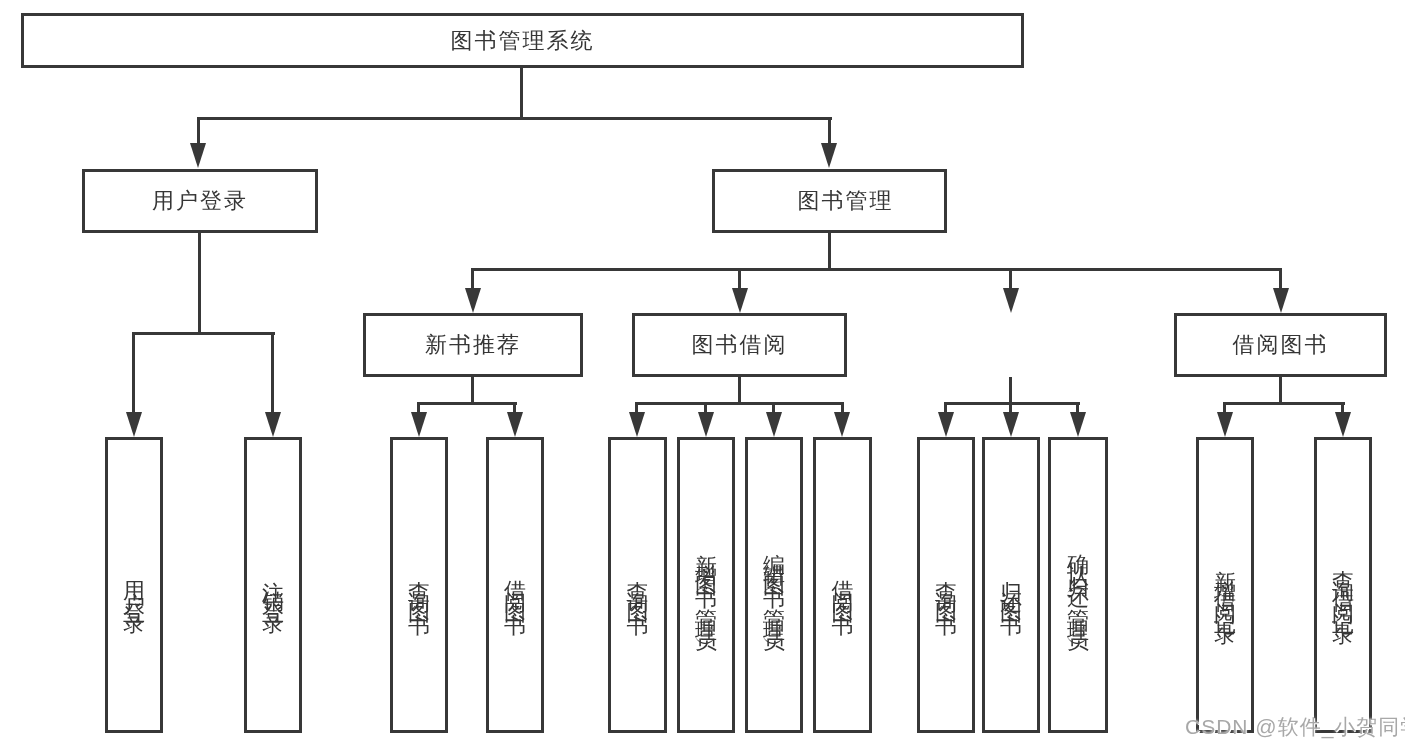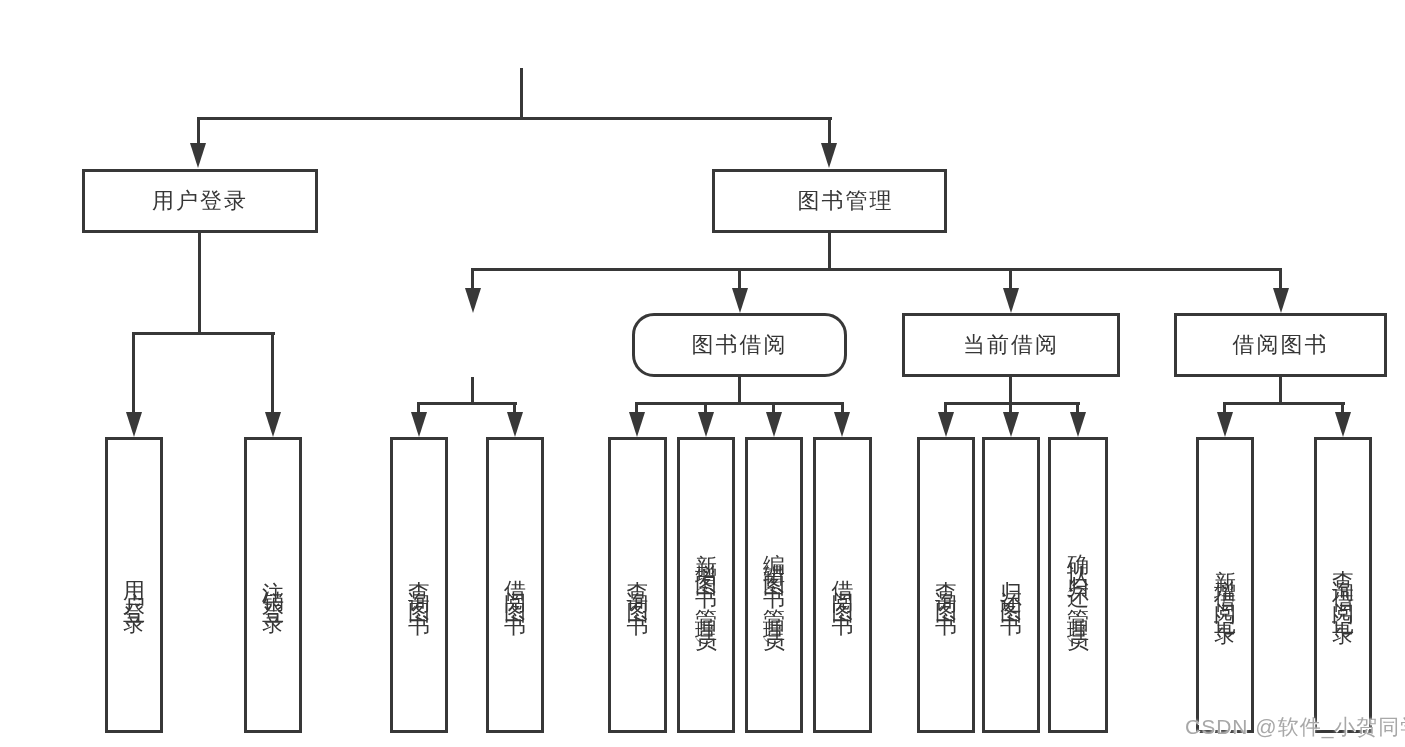--- a/index.html
+++ b/index.html
@@ -50,37 +50,40 @@
     white-space:nowrap;
     text-shadow:0 0 3px #ffffff,1px 1px 0 #ffffff;
     z-index:5;
   }
 </style>
 </head>
 <body>
 
 <div id="stage">
 
+  <div class="node hnode" style="left:21px;top:13px;width:1003px;height:55px;">
+    <span>图书管理系统</span>
+  </div>
 
   <div class="node hnode" style="left:82px;top:169px;width:236px;height:64px;">
     <span>用户登录</span>
   </div>
 
   <div class="node hnode" style="left:712px;top:169px;width:235px;height:64px;padding-left:32px;">
     <span>图书管理</span>
   </div>
 
+  <div class="node hnode" style="left:363px;top:313px;width:220px;height:64px;">
+    <span>新书推荐</span>
+  </div>
 
-  <div class="node hnode" style="left:632px;top:313px;width:215px;height:64px;border-radius:22px;">
+  <div class="node hnode" style="left:632px;top:313px;width:215px;height:64px;">
     <span>图书借阅</span>
   </div>
 
-  <div class="node hnode" style="left:902px;top:313px;width:218px;height:64px;">
-    <span>当前借阅</span>
-  </div>
 
   <div class="node hnode" style="left:1174px;top:313px;width:213px;height:64px;">
     <span>借阅图书</span>
   </div>
 
   <div class="node vnode" style="left:105px;top:437px;width:58px;height:296px;">
     <span>用户登录</span>
   </div>
   <div class="node vnode" style="left:244px;top:437px;width:58px;height:296px;">
     <span>注销登录</span>

